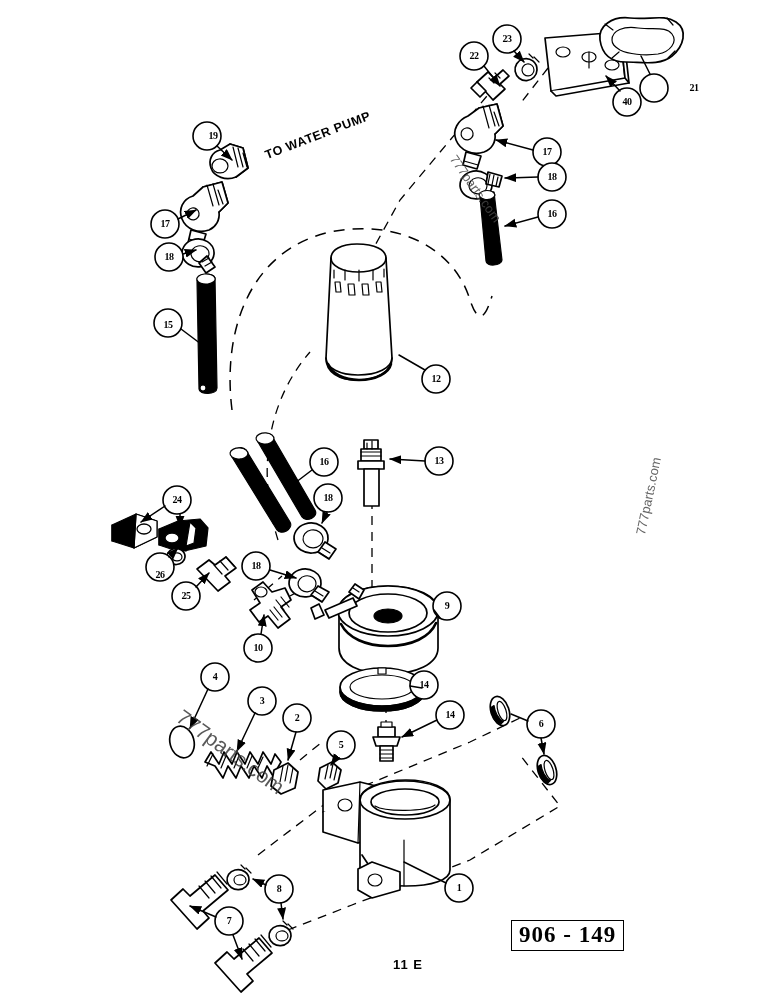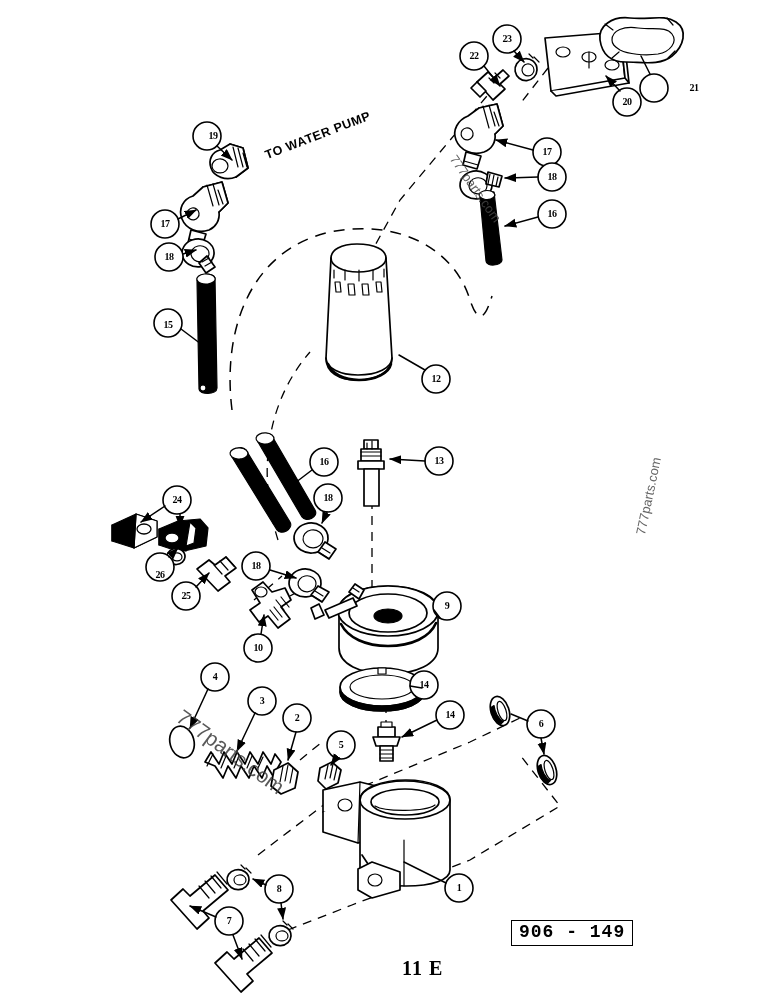--- a/index.html
+++ b/index.html
@@ -30,35 +30,34 @@
     font-weight:bold;
     font-size:12.5px;
     letter-spacing:0.6px;
     white-space:nowrap;
     transform:rotate(-21deg);
     transform-origin:left bottom;
   }
   .fig-box{
     position:absolute;
     border:1.6px solid #000;
-    font-family:Liberation Mono, monospace;
+    font-family:Liberation Serif, serif;
     font-weight:bold;
-    font-size:18px;
+    font-size:23px;
     letter-spacing:1px;
     padding:1px 7px 2px 7px;
     background:#fff;
     line-height:1.15;
   }
   .page-label{
     position:absolute;
-    font-family:Liberation Serif, serif;
+    font-family:Liberation Sans, sans-serif;
     font-weight:bold;
-    font-size:20px;
+    font-size:13px;
     letter-spacing:1px;
-    margin-left:9px;
   }
   .watermark{
     position:absolute;
     font-family:"Liberation Sans", sans-serif;
     font-size:13px;
     color:#4a4a4a;
     white-space:nowrap;
     opacity:0.85;
   }
   .wm-right{transform:rotate(-78deg);transform-origin:left top;}
@@ -470,21 +469,21 @@
         <div class="callout-num" style="left: 168px; top: 325px;">15</div>
         <div class="callout-num" style="left: 552px; top: 214px;">16</div>
         <div class="callout-num" style="left: 324px; top: 462px;">16</div>
         <div class="callout-num" style="left: 165px; top: 224px;">17</div>
         <div class="callout-num" style="left: 547px; top: 152px;">17</div>
         <div class="callout-num" style="left: 169px; top: 257px;">18</div>
         <div class="callout-num" style="left: 552px; top: 177px;">18</div>
         <div class="callout-num" style="left: 328px; top: 498px;">18</div>
         <div class="callout-num" style="left: 256px; top: 566px;">18</div>
         <div class="callout-num" style="left: 207px; top: 136px; margin-left: 6px;">19</div>
-        <div class="callout-num" style="left: 627px; top: 102px;">20</div>
+        <div class="callout-num" style="left: 627px; top: 102px;">40</div>
         <div class="callout-num" style="left: 654px; top: 88px; margin-left: 40px;">21</div>
         <div class="callout-num" style="left: 474px; top: 56px;">22</div>
         <div class="callout-num" style="left: 507px; top: 39px;">23</div>
         <div class="callout-num" style="left: 177px; top: 500px;">24</div>
         <div class="callout-num" style="left: 186px; top: 596px; text-align: center;">25</div>
         <div class="callout-num" style="left: 160px; top: 575px;">26</div>
       </div>
   </div>
 
 </div>

